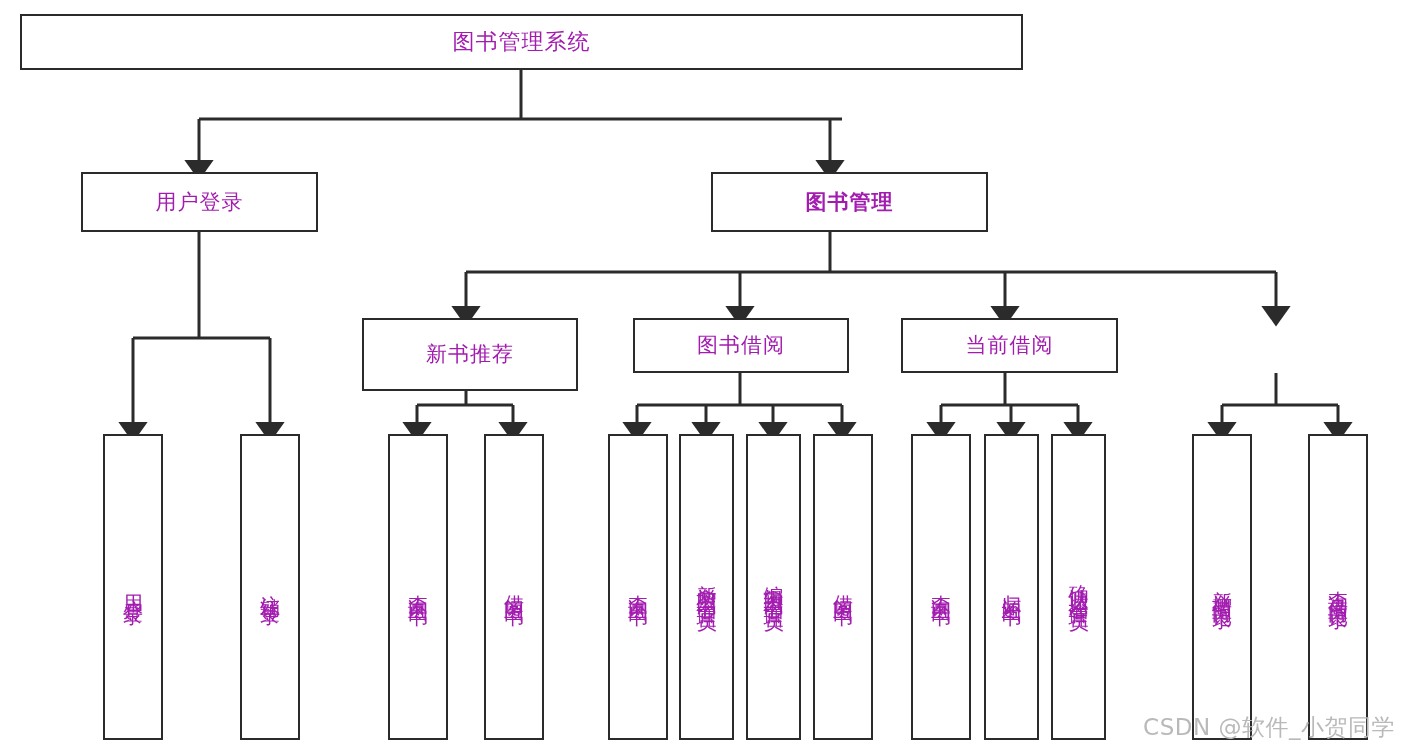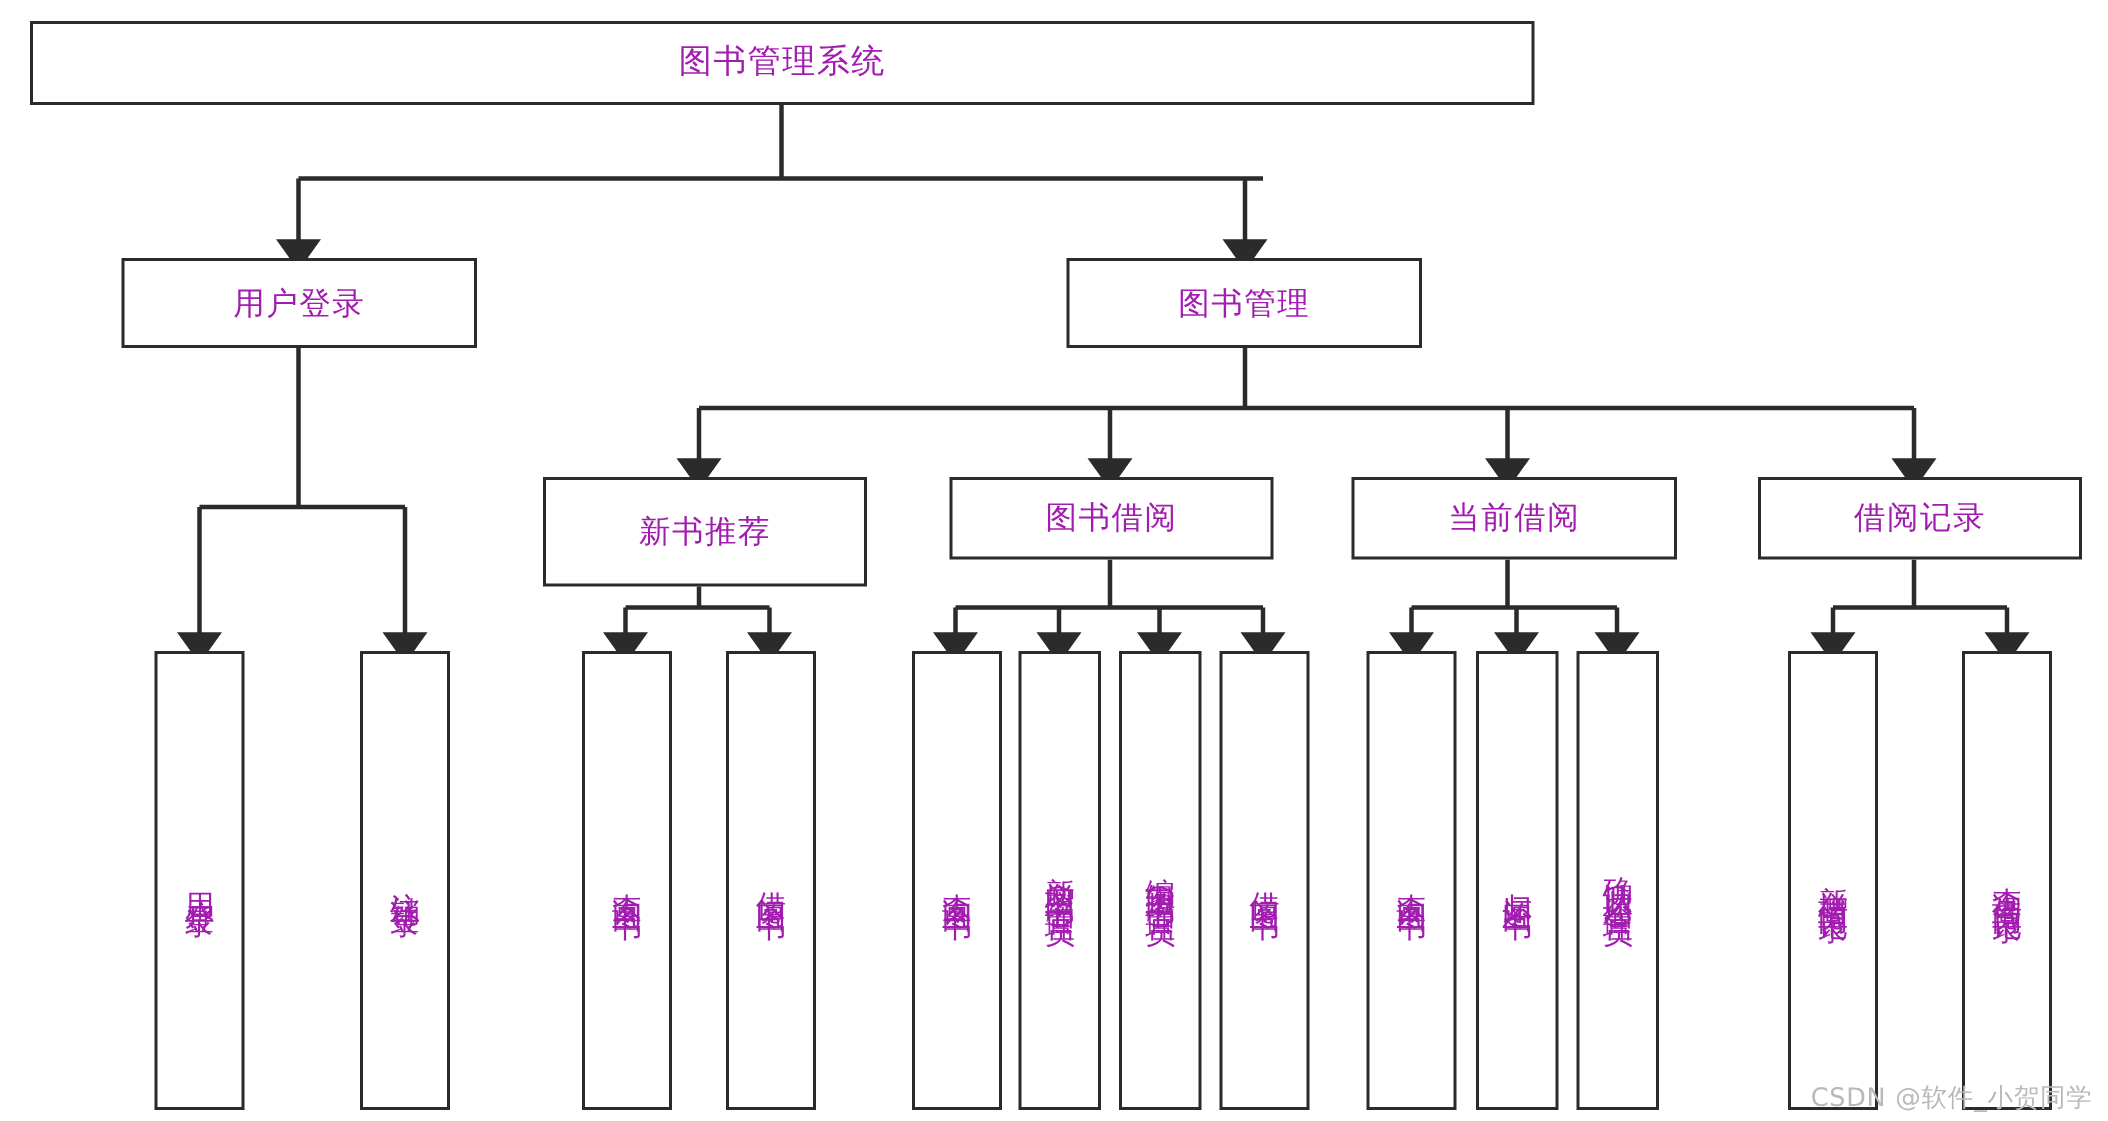--- a/index.html
+++ b/index.html
@@ -48,21 +48,21 @@
     font-size: 20px;
     white-space: nowrap;
   }
   .node.root .node-label { font-size: 22px; }
   .node.level1 .node-label { font-size: 21px; }
   .node.level2 .node-label { font-size: 21px; }
   #watermark {
     position: absolute;
     right: 10px;
     bottom: 4px;
-    font-size: 17px;
+    font-size: 23px;
     color: #b9b9b9;
     letter-spacing: 0.5px;
     white-space: nowrap;
     font-family: "DejaVu Sans", "Liberation Sans", sans-serif;
   }
 </style>
 </head>
 <body>
 
 <div id="canvas">
@@ -136,36 +136,33 @@
     </g>
   </svg>
 
   <div class="node root" style="left:20px; top:14px; width:1003px; height:56px;">
     <span class="node-label">图书管理系统</span>
   </div>
 
   <div class="node level1" style="left:81px; top:172px; width:237px; height:60px;">
     <span class="node-label">用户登录</span>
   </div>
-  <div class="node level1" style="left:711px; top:172px; width:237px; height:60px;">
+  <div class="node level1" style="left:711px; top:172px; width:277px; height:60px;font-weight:bold;">
     <span class="node-label">图书管理</span>
   </div>
 
   <div class="node level2" style="left:362px; top:318px; width:216px; height:73px;">
     <span class="node-label">新书推荐</span>
   </div>
   <div class="node level2" style="left:633px; top:318px; width:216px; height:55px;">
     <span class="node-label">图书借阅</span>
   </div>
   <div class="node level2" style="left:901px; top:318px; width:217px; height:55px;">
     <span class="node-label">当前借阅</span>
   </div>
-  <div class="node level2" style="left:1172px; top:318px; width:216px; height:55px;">
-    <span class="node-label">借阅记录</span>
-  </div>
 
   <div class="node vertical" style="left:103px; top:434px; width:60px; height:306px;">
     <span class="node-label">用户登录</span>
   </div>
   <div class="node vertical" style="left:240px; top:434px; width:60px; height:306px;">
     <span class="node-label">注销登录</span>
   </div>
 
   <div class="node vertical" style="left:388px; top:434px; width:60px; height:306px;">
     <span class="node-label">查询图书</span>

